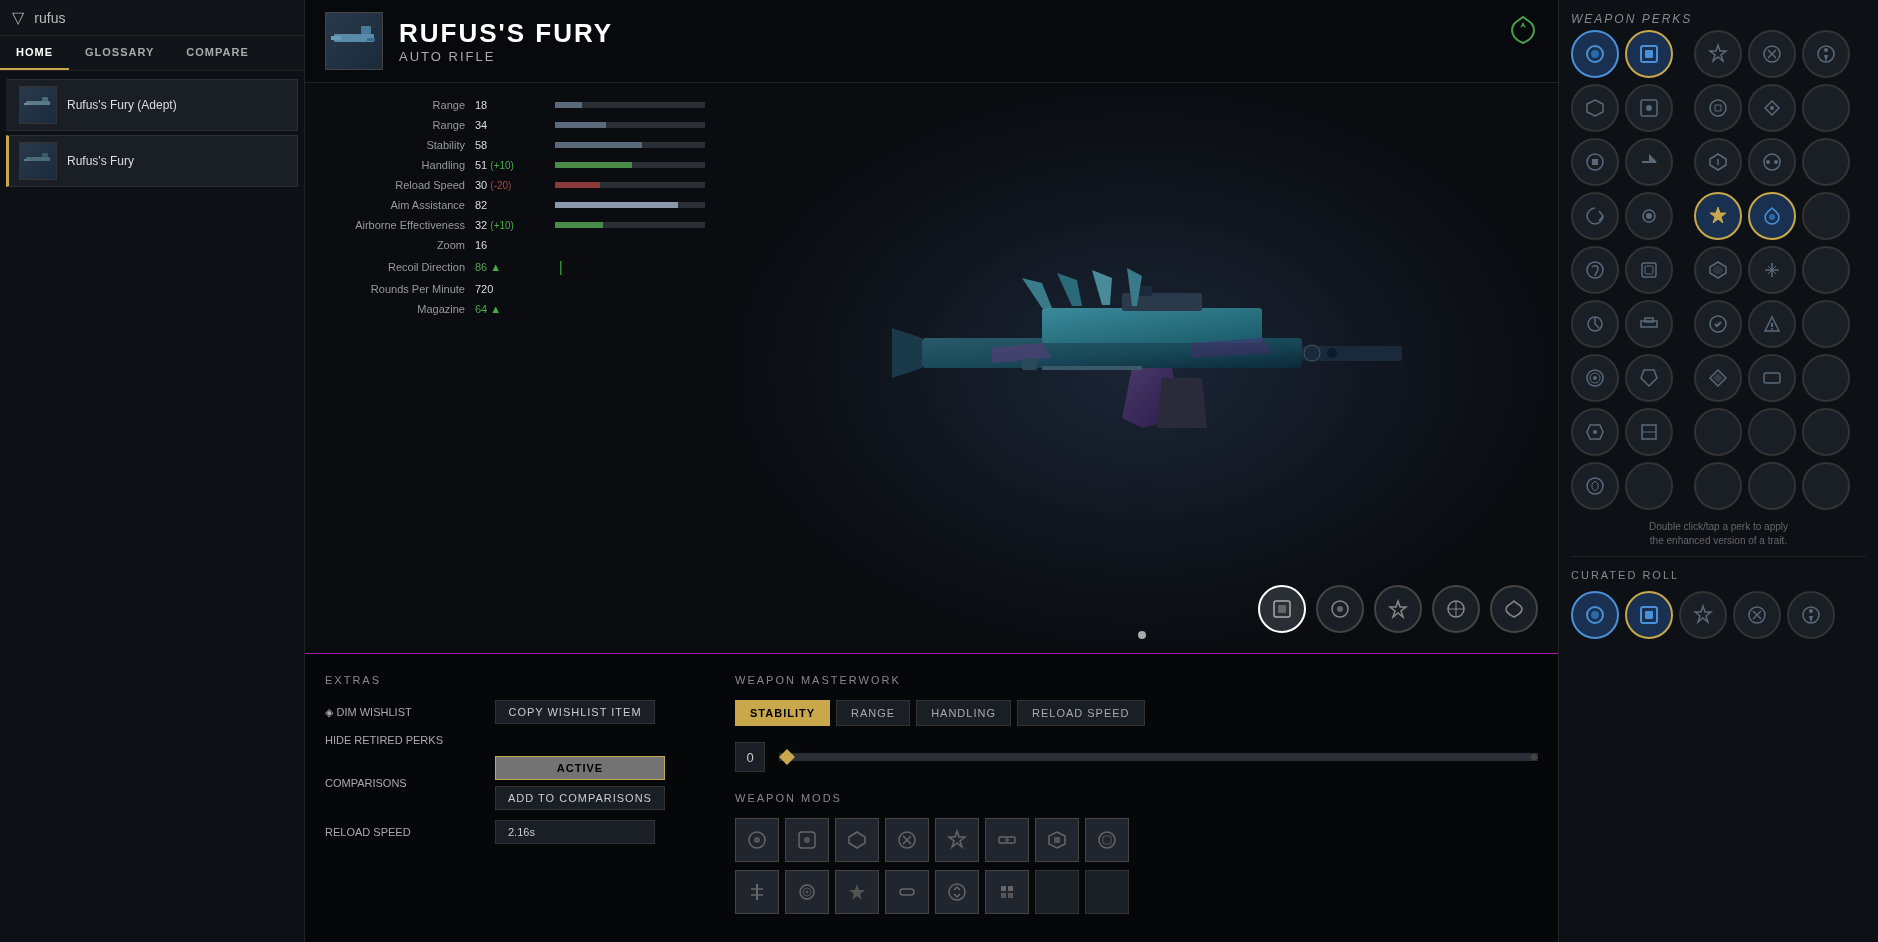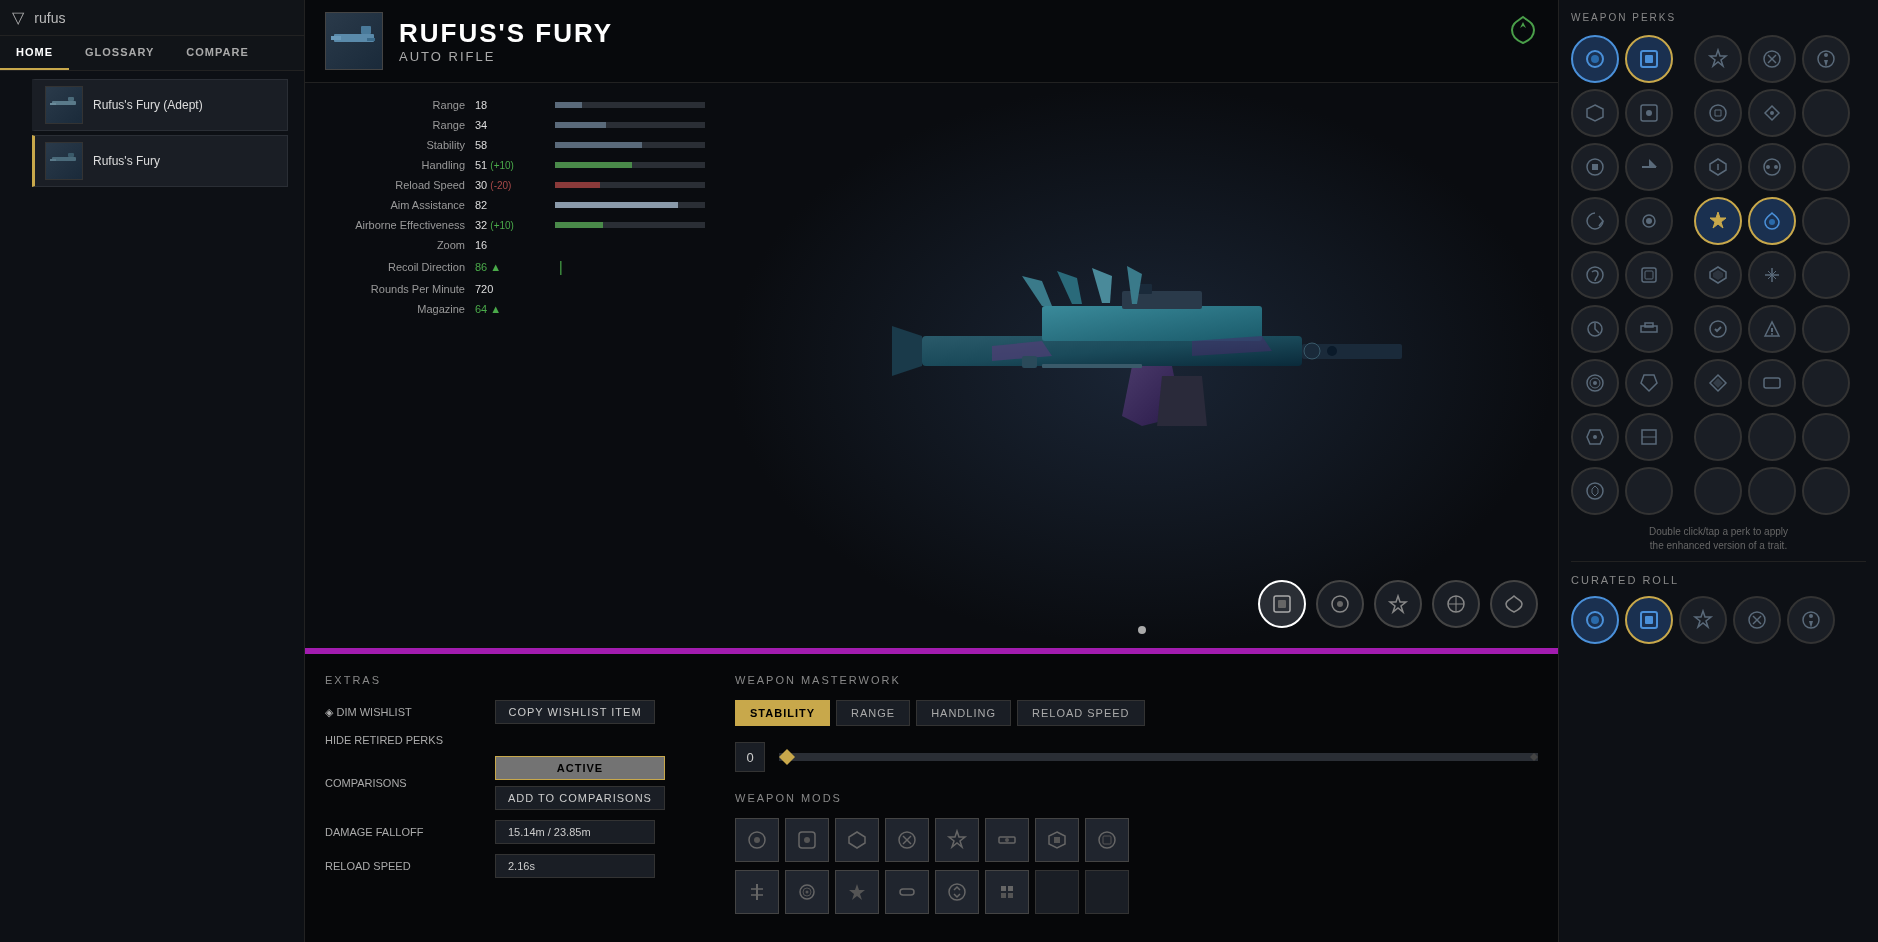--- a/index.html
+++ b/index.html
@@ -53,22 +53,21 @@
       letter-spacing: 1px;
       cursor: pointer;
       border-bottom: 2px solid transparent;
     }
     .nav-item.active { color: #fff; border-bottom: 2px solid #c8a84b; }
 
     #weapon-list {
       display: flex;
       flex-direction: column;
       gap: 4px;
-      padding: 8px 16px;
-      margin-left: 16px;
+      padding: 8px 6px;
     }
     .weapon-item {
       display: flex;
       align-items: center;
       background: #1a1e25;
       border: 1px solid #2a2e35;
       padding: 6px 10px;
       cursor: pointer;
       gap: 10px;
       border-left: 3px solid transparent;
@@ -232,21 +231,21 @@
     .perk-icon.selected {
       border-color: #fff;
       background: #2a2e35;
     }
 
     
     #bottom-panels {
       display: flex;
       gap: 0;
       background: rgba(0,0,0,0.6);
-      border-top: 6px solid #a21caf;
+      border-top: 1px solid #a21caf;
       padding: 20px;
       gap: 30px;
     }
 
     #extras-panel {
       width: 380px;
     }
     .panel-title {
       font-size: 11px;
       color: #888;
@@ -402,24 +401,25 @@
     
     #perks-panel {
       width: 320px;
       min-width: 320px;
       background: #0d1015;
       border-left: 1px solid #222;
       padding: 12px;
       overflow-y: auto;
     }
     #perks-panel-title {
-      font-size: 10px;
+      font-size: 12px;
       color: #888;
       letter-spacing: 2px;
-      margin-bottom: 12px;
+      margin-bottom: 4px;
+      font-style: italic;
     }
     .perk-cell {
       width: 48px;
       height: 48px;
       border-radius: 50%;
       background: #1a1e25;
       border: 2px solid #333;
       display: flex;
       align-items: center;
       justify-content: center;
@@ -714,24 +714,20 @@
         <span class="extras-label">HIDE RETIRED PERKS</span>
       </div>
       <div class="extras-row">
         <span class="extras-label">COMPARISONS</span>
         <div style="display:flex; flex-direction:column; gap:6px;">
           <button class="extras-btn active">ACTIVE</button>
           <button class="extras-btn">ADD TO COMPARISONS</button>
         </div>
       </div>
       <div class="extras-row">
-        <span class="extras-label">DAMAGE FALLOFF</span>
-        <div class="extras-value">15.14m / 23.85m</div>
-      </div>
-      <div class="extras-row">
         <span class="extras-label">RELOAD SPEED</span>
         <div class="extras-value">2.16s</div>
       </div>
     </div>
 
     <div id="masterwork-panel">
       <div class="panel-title">WEAPON MASTERWORK</div>
       <div class="mw-tabs">
         <div class="mw-tab active">STABILITY</div>
         <div class="mw-tab">RANGE</div>

